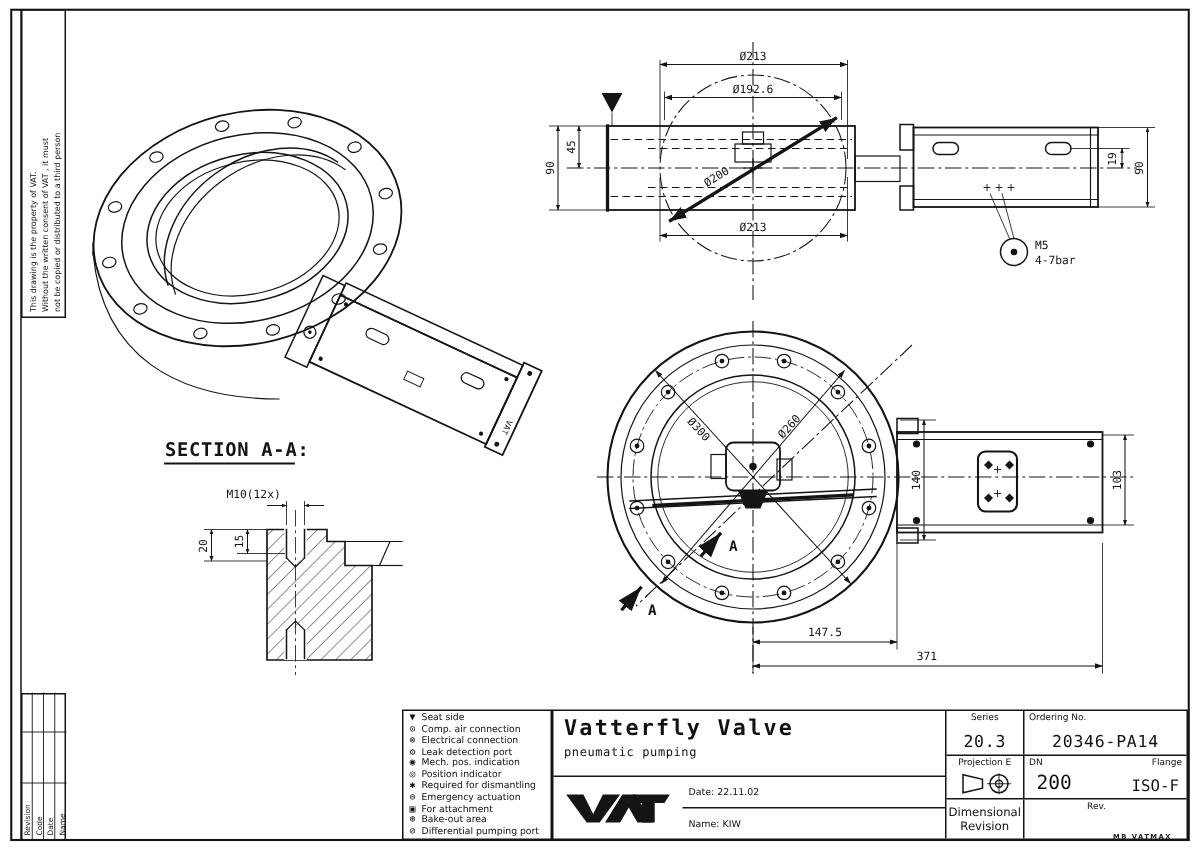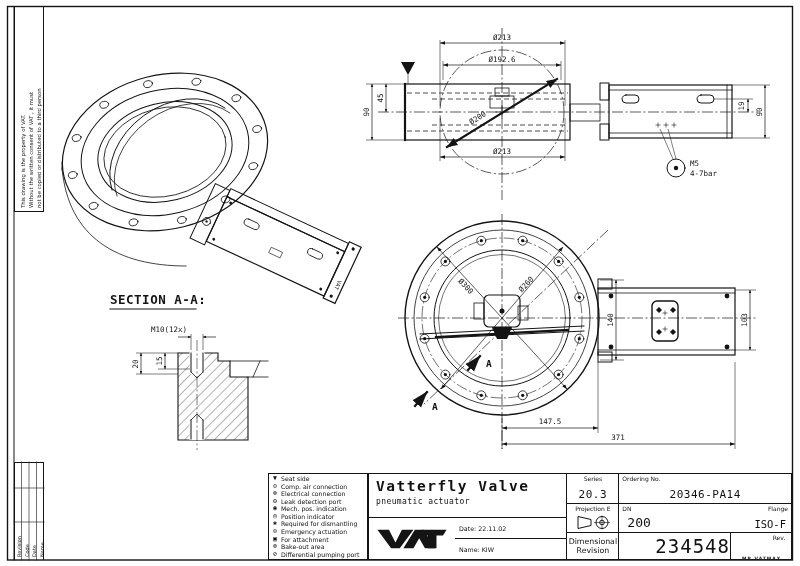--- a/index.html
+++ b/index.html
@@ -407,21 +407,21 @@
   <div class="lrow">
     <span class="licon">⊘</span>
     <span class="llabel">Differential pumping port</span>
   </div>
 </div>
 
 <div class="abs tblock">
   <div class="tb-left">
     <div class="tb-title">
       <div class="t-main">Vatterfly Valve</div>
-      <div class="t-sub">pneumatic actuator</div>
+      <div class="t-sub">pneumatic pumping</div>
     </div>
     <div class="tb-bottom">
       <div class="logo-cell">
         <svg width="72" height="22" viewBox="0 0 100 30">
           <path d="M2,2 L18,2 L27,20 L36,2 L52,2 L33,28 L21,28 Z" fill="#141414"></path>
           <path d="M38,28 L54,2 L66,2 L82,28 L68,28 L60,14 L52,28 Z" fill="#141414"></path>
           <path d="M64,2 L98,2 L93,10 L84,10 L84,28 L72,28 L72,10 L60,10 Z" fill="#141414"></path>
         </svg>
       </div>
       <div class="date-cell">
@@ -457,21 +457,20 @@
         <span class="lab right">Flange</span>
         <span class="dn-val">200</span>
         <span class="fl-val">ISO-F</span>
       </div>
     </div>
     <div class="tr-row r3">
       <div class="c-doct cell">
         <div>Dimensional</div>
         <div>Revision</div>
       </div>
-      <div class="c-num cell">234548</div>
       <div class="c-rev cell">
         <span class="lab center">Rev.</span>
       </div>
     </div>
   </div>
 </div>
 
 <div class="abs stamp">MB  VATMAX</div>
 
 </div>

